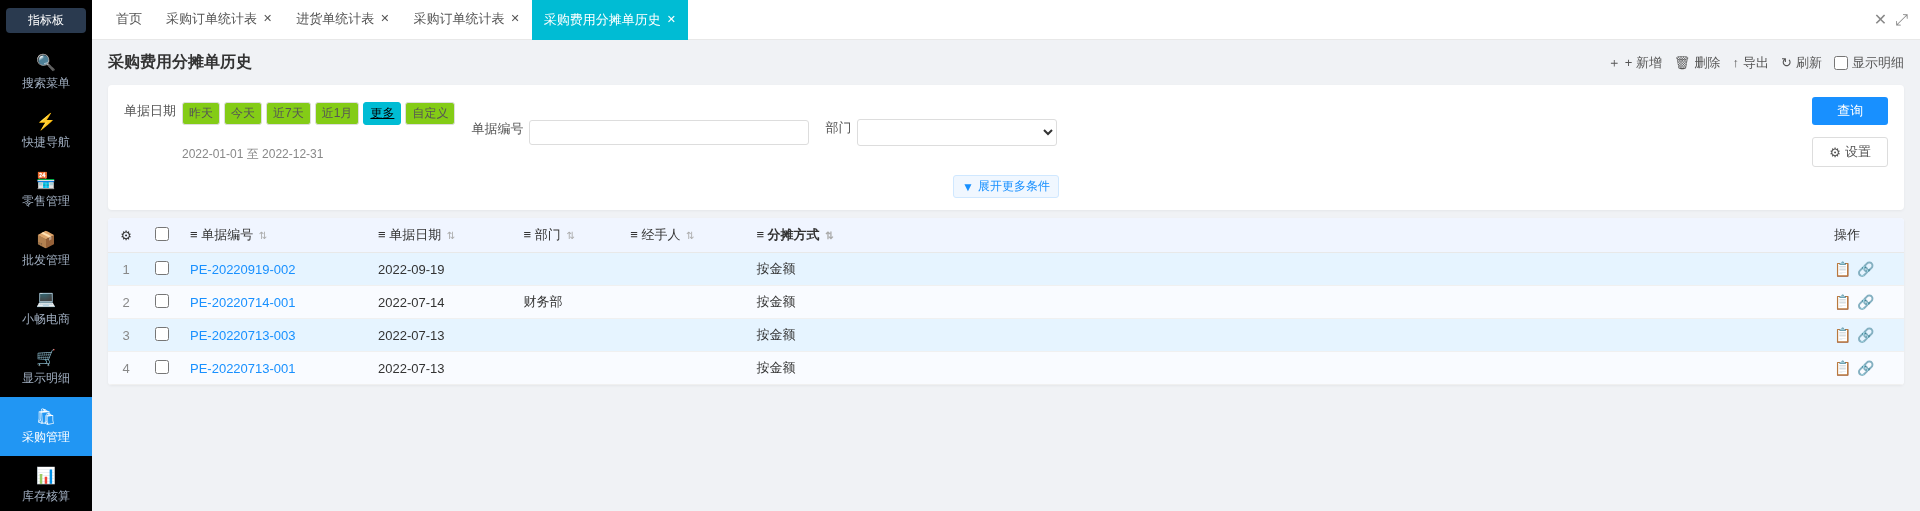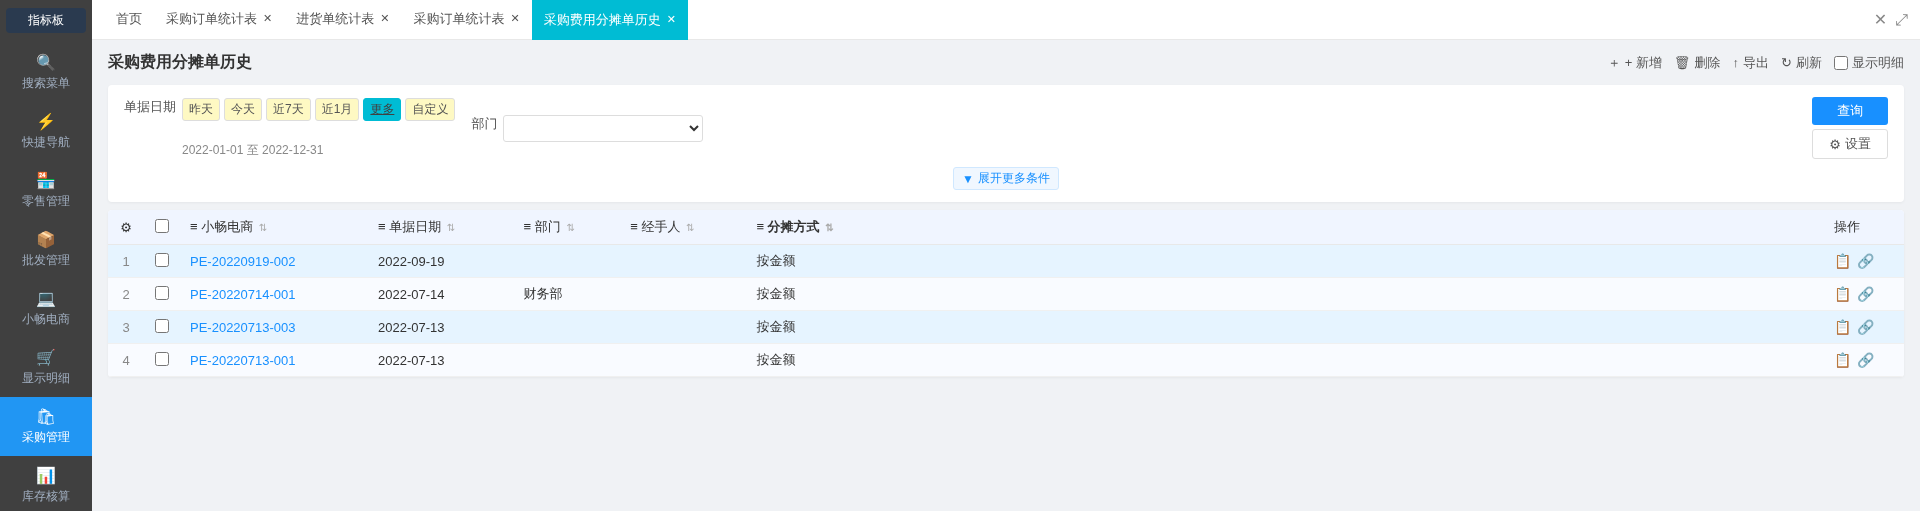--- a/index.html
+++ b/index.html
@@ -1,21 +1,21 @@
 <!DOCTYPE html>
 <html><head>
   <meta charset="utf-8">
   <style>
     * { box-sizing: border-box; margin: 0; padding: 0; }
     body { font-family: 'Microsoft YaHei', Arial, sans-serif; font-size: 13px; background: #f0f2f5; display: flex; height: 511px; overflow: hidden; }
 
     
     .sidebar {
       width: 92px;
-      background: #404040;
+      background: #000000;
       display: flex;
       flex-direction: column;
       align-items: center;
       padding-top: 8px;
       flex-shrink: 0;
       height: 511px;
     }
     .sidebar-logo {
       color: #fff;
       font-size: 12px;
@@ -164,26 +164,26 @@
       display: flex;
       gap: 4px;
       align-items: center;
     }
     .date-btn {
       padding: 2px 6px;
       border-radius: 3px;
       cursor: pointer;
       font-size: 12px;
       color: #555;
-      background: #fef9c3;
+      background: #84cc16;
       border: 1px solid #ddd;
     }
     .date-btn.more {
       background: #00bcd4;
-      color: #404040;
+      color: #000000;
       border-color: #00bcd4;
       text-decoration: underline;
     }
     .date-range-text {
       font-size: 12px;
       color: #888;
       margin-top: 19px;
     }
     .filter-date-col {
       display: flex;
@@ -227,21 +227,21 @@
       padding: 5px 16px;
       cursor: pointer;
       font-size: 13px;
       display: flex;
       align-items: center;
       gap: 4px;
     }
     .filter-btns-col {
       display: flex;
       flex-direction: column;
-      gap: 4px;
+      gap: 12px;
       margin-left: auto;
     }
     .expand-row {
       display: flex;
       justify-content: center;
       margin-top: 8px;
     }
     .expand-btn {
       display: flex;
       align-items: center;
@@ -411,20 +411,24 @@
               <span class="date-btn">今天</span>
               <span class="date-btn">近7天</span>
               <span class="date-btn">近1月</span>
               <span class="date-btn more">更多</span>
               <span class="date-btn">自定义</span>
             </div>
             <div class="date-range-text">2022-01-01 至 2022-12-31</div>
           </div>
         </div>
 
+        <div class="filter-item">
+          <span class="filter-label">单据编号</span>
+          <input type="text" class="filter-input" style="width: 280px;">
+        </div>
 
         <div class="filter-item">
           <span class="filter-label">部门</span>
           <select class="filter-select" style="width:200px;">
             <option value=""></option>
           </select>
         </div>
 
         <div class="filter-btns-col">
           <button class="filter-search-btn">查询</button>
@@ -447,21 +451,21 @@
       <table>
         <thead>
           <tr>
             <th class="center" style="width:36px;">
               <span>⚙</span>
             </th>
             <th class="center" style="width:36px;">
               <input type="checkbox" class="cb" style="">
             </th>
             <th>
-              <span>≡ 小畅电商</span>
+              <span>≡ 单据编号</span>
               <span class="sort-icon">⇅</span>
             </th>
             <th>
               <span>≡ 单据日期</span>
               <span class="sort-icon">⇅</span>
             </th>
             <th>
               <span>≡ 部门</span>
               <span class="sort-icon">⇅</span>
             </th>

